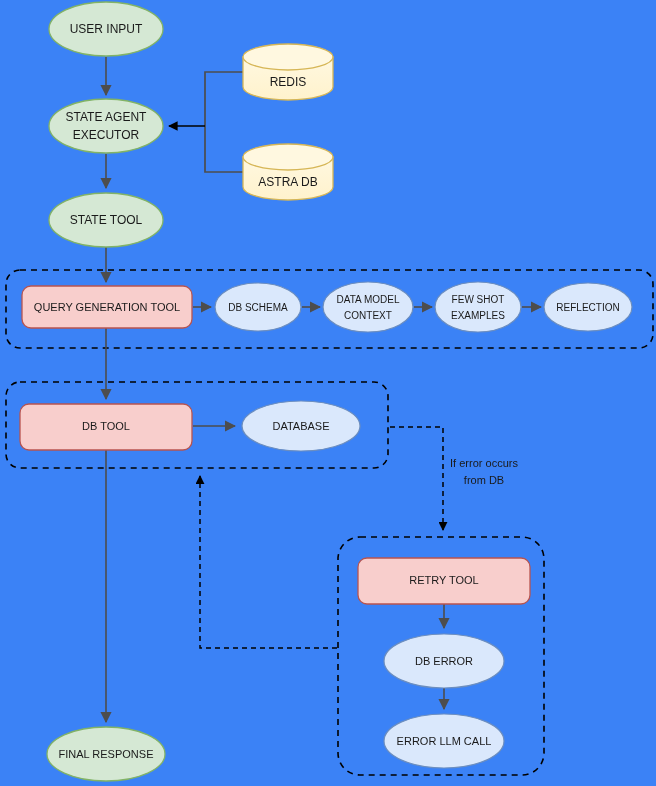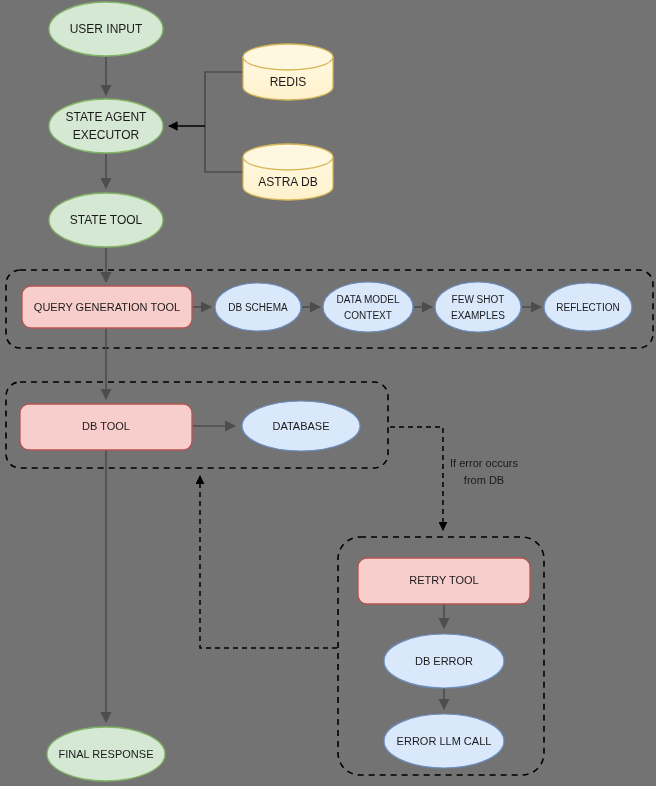--- a/index.html
+++ b/index.html
@@ -8,21 +8,21 @@
     padding: 0;
     background: #ffffff;
   }
   body {
     font-family: "Liberation Sans", "DejaVu Sans", sans-serif;
   }
   #canvas {
     position: relative;
     width: 656px;
     height: 786px;
-    background: #737373;
+    background: #3b82f6;
     overflow: hidden;
   }
   #canvas svg {
     position: absolute;
     left: 0;
     top: 0;
     width: 656px;
     height: 786px;
   }
   .node-text {

